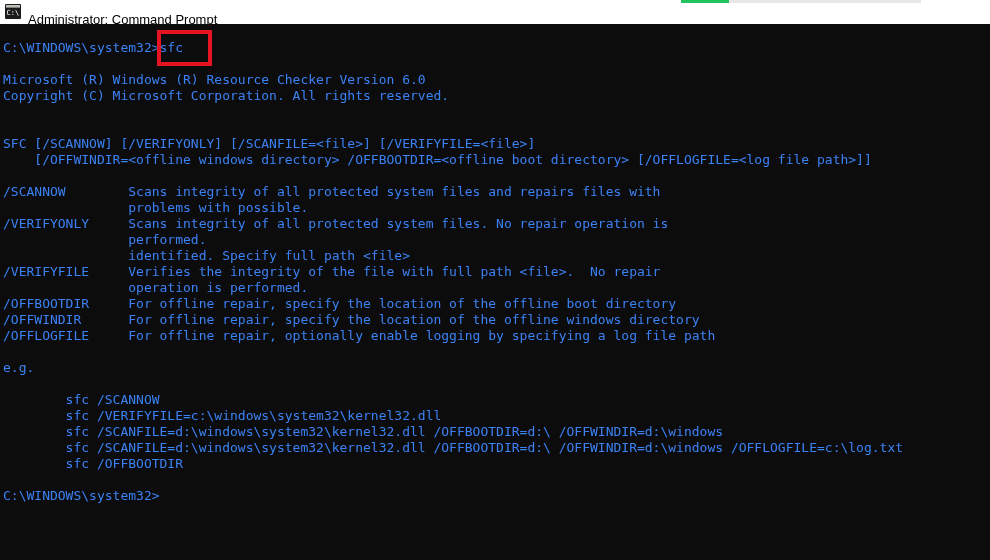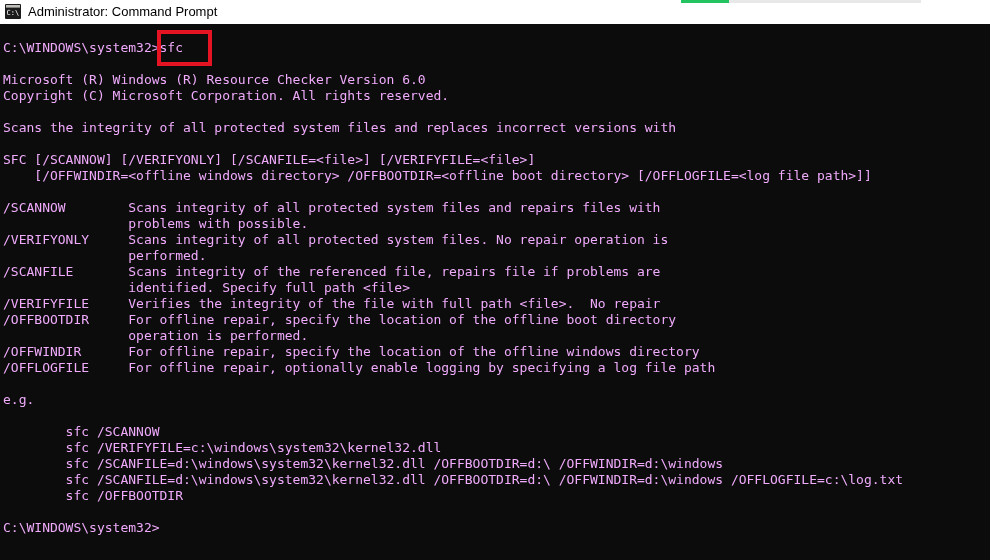--- a/index.html
+++ b/index.html
@@ -15,21 +15,21 @@
   .titlebar {
     position: absolute; top: 0; left: 0;
     width: 990px; height: 24px;
     background: #ffffff;
   }
   .cmd-icon {
     position: absolute; left: 5px; top: 4px;
     width: 16px; height: 15px; display: block;
   }
   .title-text {
-    position: absolute; left: 28px; top: 0;
+    position: absolute; left: 28px; top: 8px;
     height: 24px; line-height: 23px;
     font-size: 13px; color: #000000;
     white-space: nowrap;
   }
 
   
   .progress {
     position: absolute; left: 681px; top: 0;
     width: 240px; height: 3px;
     display: flex;
@@ -74,41 +74,39 @@
       <text x="1.6" y="11" font-size="7" font-family="DejaVu Sans Mono, monospace" fill="#ffffff">C:\</text>
     </svg>
     <span class="title-text">Administrator: Command Prompt</span>
   </div>
 
   <div class="progress">
     <div class="progress-fill" style="background: rgb(35, 195, 95);"></div>
     <div class="progress-track" style="background: rgb(232, 232, 232);"></div>
   </div>
 
-  <div class="terminal" style="background: rgb(12, 12, 12); color: #f0abfc;">
+  <div class="terminal" style="background: rgb(12, 12, 12); color: #3b82f6;">
     <div>
         <div class="tline">C:\WINDOWS\system32&gt;sfc</div>
         <div class="tline"></div>
         <div class="tline">Microsoft (R) Windows (R) Resource Checker Version 6.0</div>
         <div class="tline">Copyright (C) Microsoft Corporation. All rights reserved.</div>
         <div class="tline"></div>
-        <div class="tline">Scans the integrity of all protected system files and replaces incorrect versions with</div>
         <div class="tline"></div>
         <div class="tline">SFC [/SCANNOW] [/VERIFYONLY] [/SCANFILE=&lt;file&gt;] [/VERIFYFILE=&lt;file&gt;]</div>
         <div class="tline">    [/OFFWINDIR=&lt;offline windows directory&gt; /OFFBOOTDIR=&lt;offline boot directory&gt; [/OFFLOGFILE=&lt;log file path&gt;]]</div>
         <div class="tline"></div>
         <div class="tline">/SCANNOW        Scans integrity of all protected system files and repairs files with</div>
         <div class="tline">                problems with possible.</div>
         <div class="tline">/VERIFYONLY     Scans integrity of all protected system files. No repair operation is</div>
         <div class="tline">                performed.</div>
-        <div class="tline">/SCANFILE       Scans integrity of the referenced file, repairs file if problems are</div>
         <div class="tline">                identified. Specify full path &lt;file&gt;</div>
         <div class="tline">/VERIFYFILE     Verifies the integrity of the file with full path &lt;file&gt;.  No repair</div>
+        <div class="tline">                operation is performed.</div>
         <div class="tline">/OFFBOOTDIR     For offline repair, specify the location of the offline boot directory</div>
-        <div class="tline">                operation is performed.</div>
         <div class="tline">/OFFWINDIR      For offline repair, specify the location of the offline windows directory</div>
         <div class="tline">/OFFLOGFILE     For offline repair, optionally enable logging by specifying a log file path</div>
         <div class="tline"></div>
         <div class="tline">e.g.</div>
         <div class="tline"></div>
         <div class="tline">        sfc /SCANNOW</div>
         <div class="tline">        sfc /VERIFYFILE=c:\windows\system32\kernel32.dll</div>
         <div class="tline">        sfc /SCANFILE=d:\windows\system32\kernel32.dll /OFFBOOTDIR=d:\ /OFFWINDIR=d:\windows</div>
         <div class="tline">        sfc /SCANFILE=d:\windows\system32\kernel32.dll /OFFBOOTDIR=d:\ /OFFWINDIR=d:\windows /OFFLOGFILE=c:\log.txt</div>
         <div class="tline">        sfc /OFFBOOTDIR</div>

